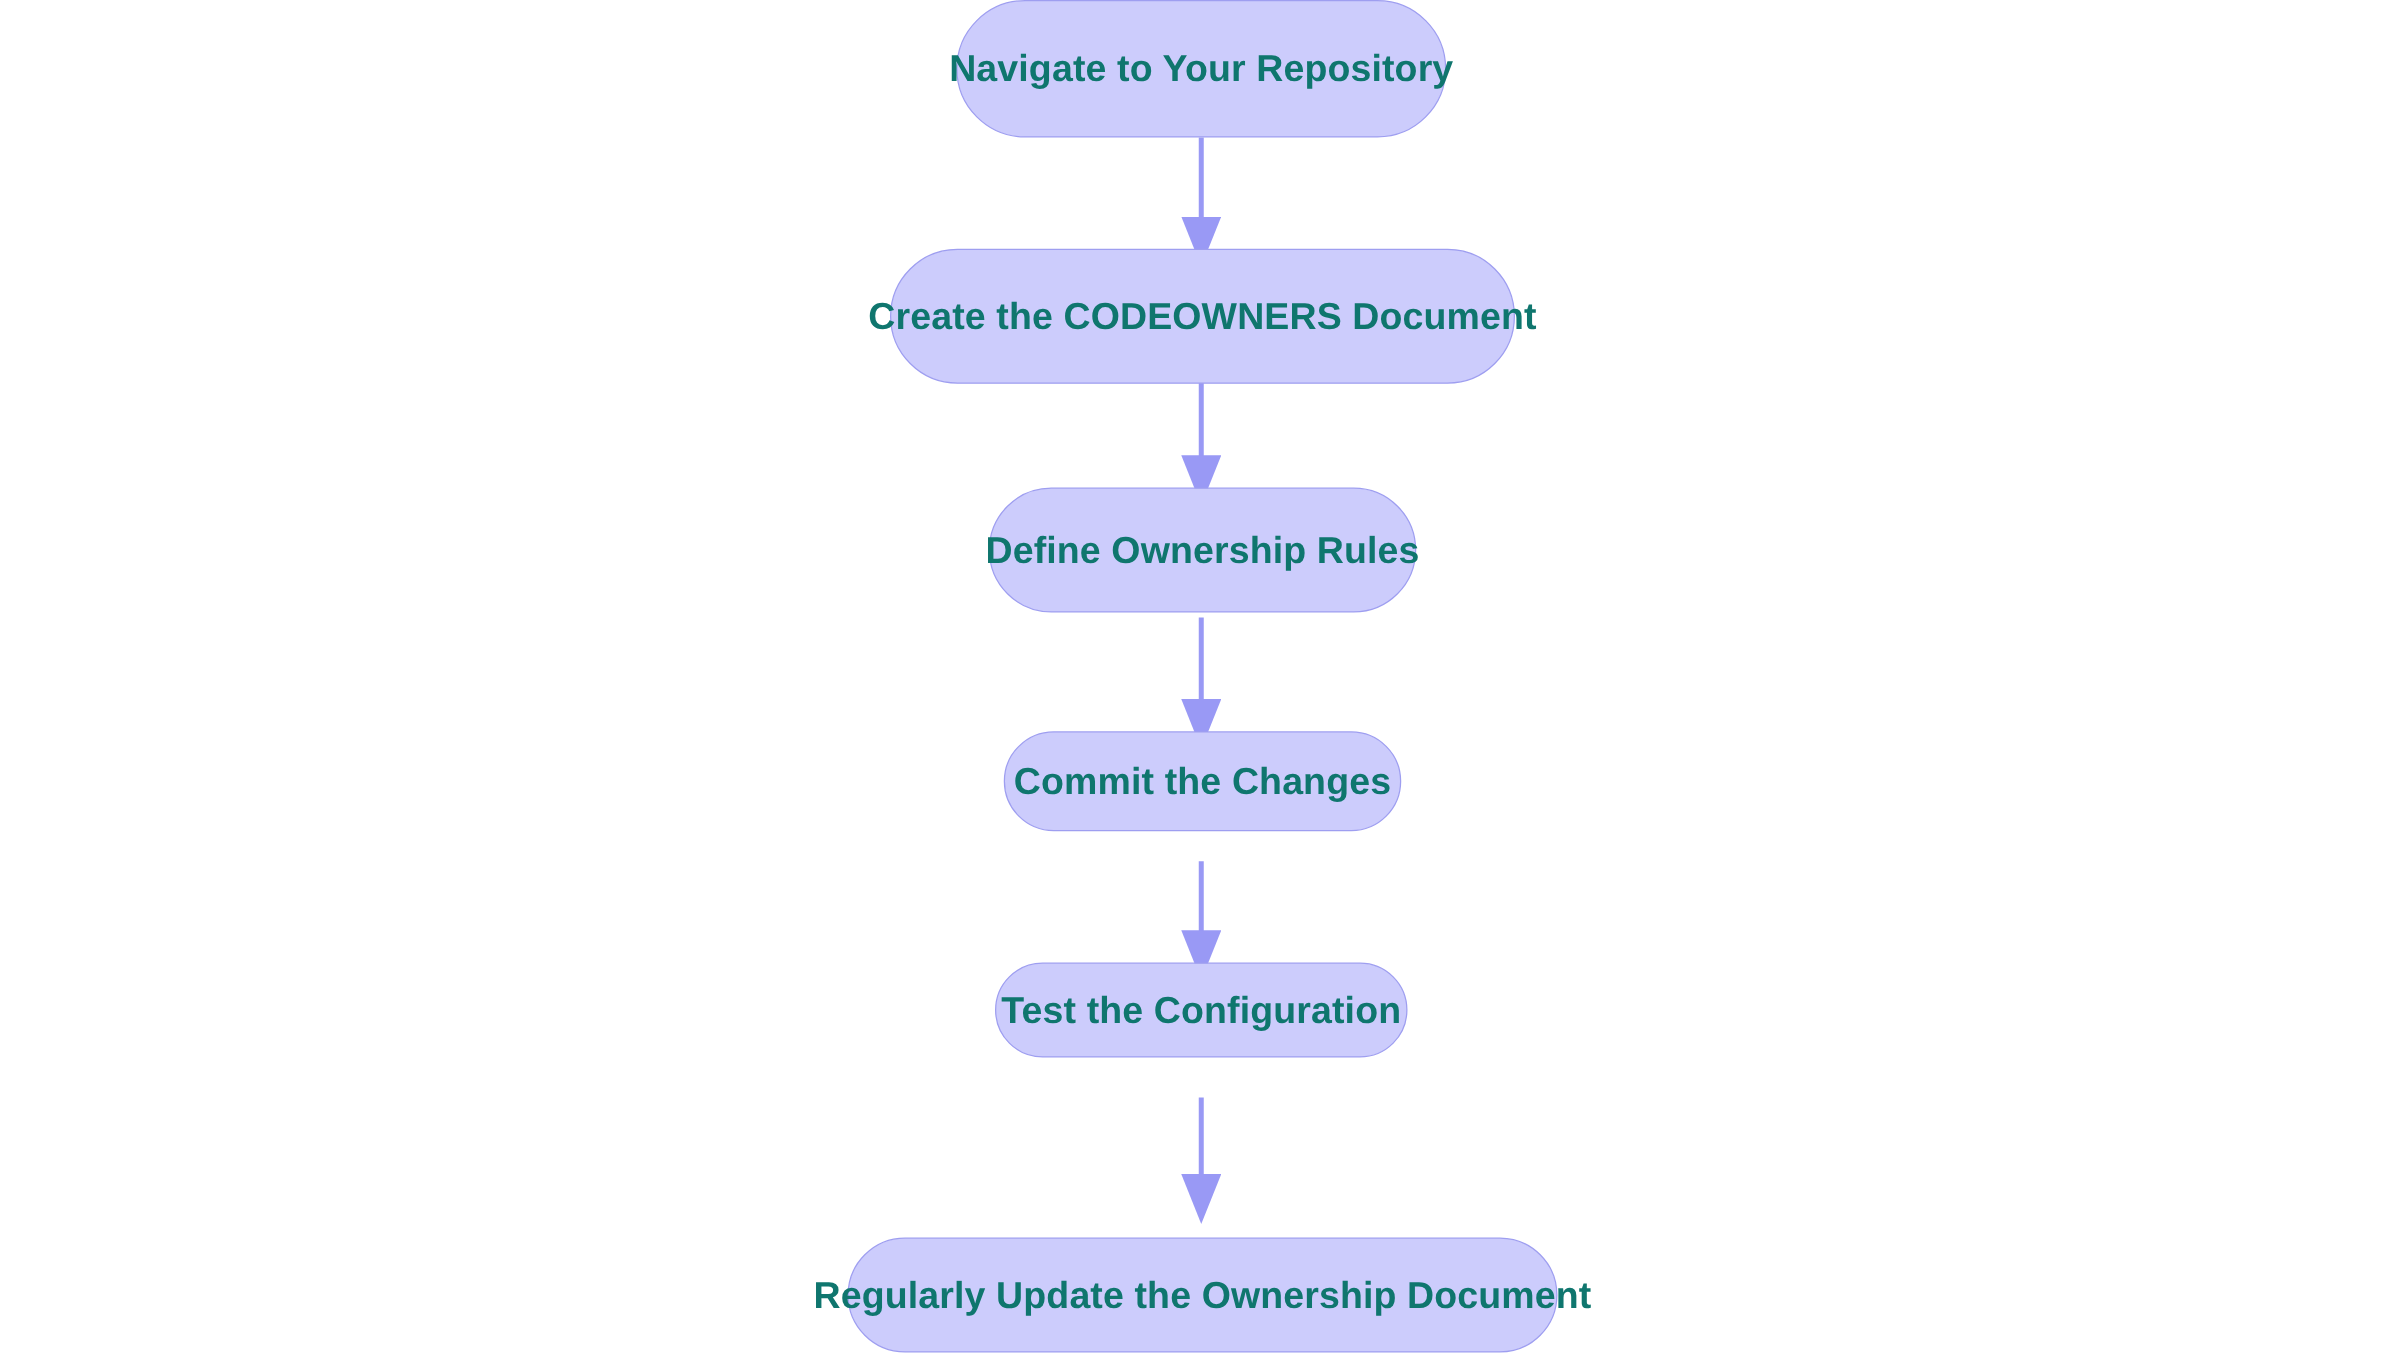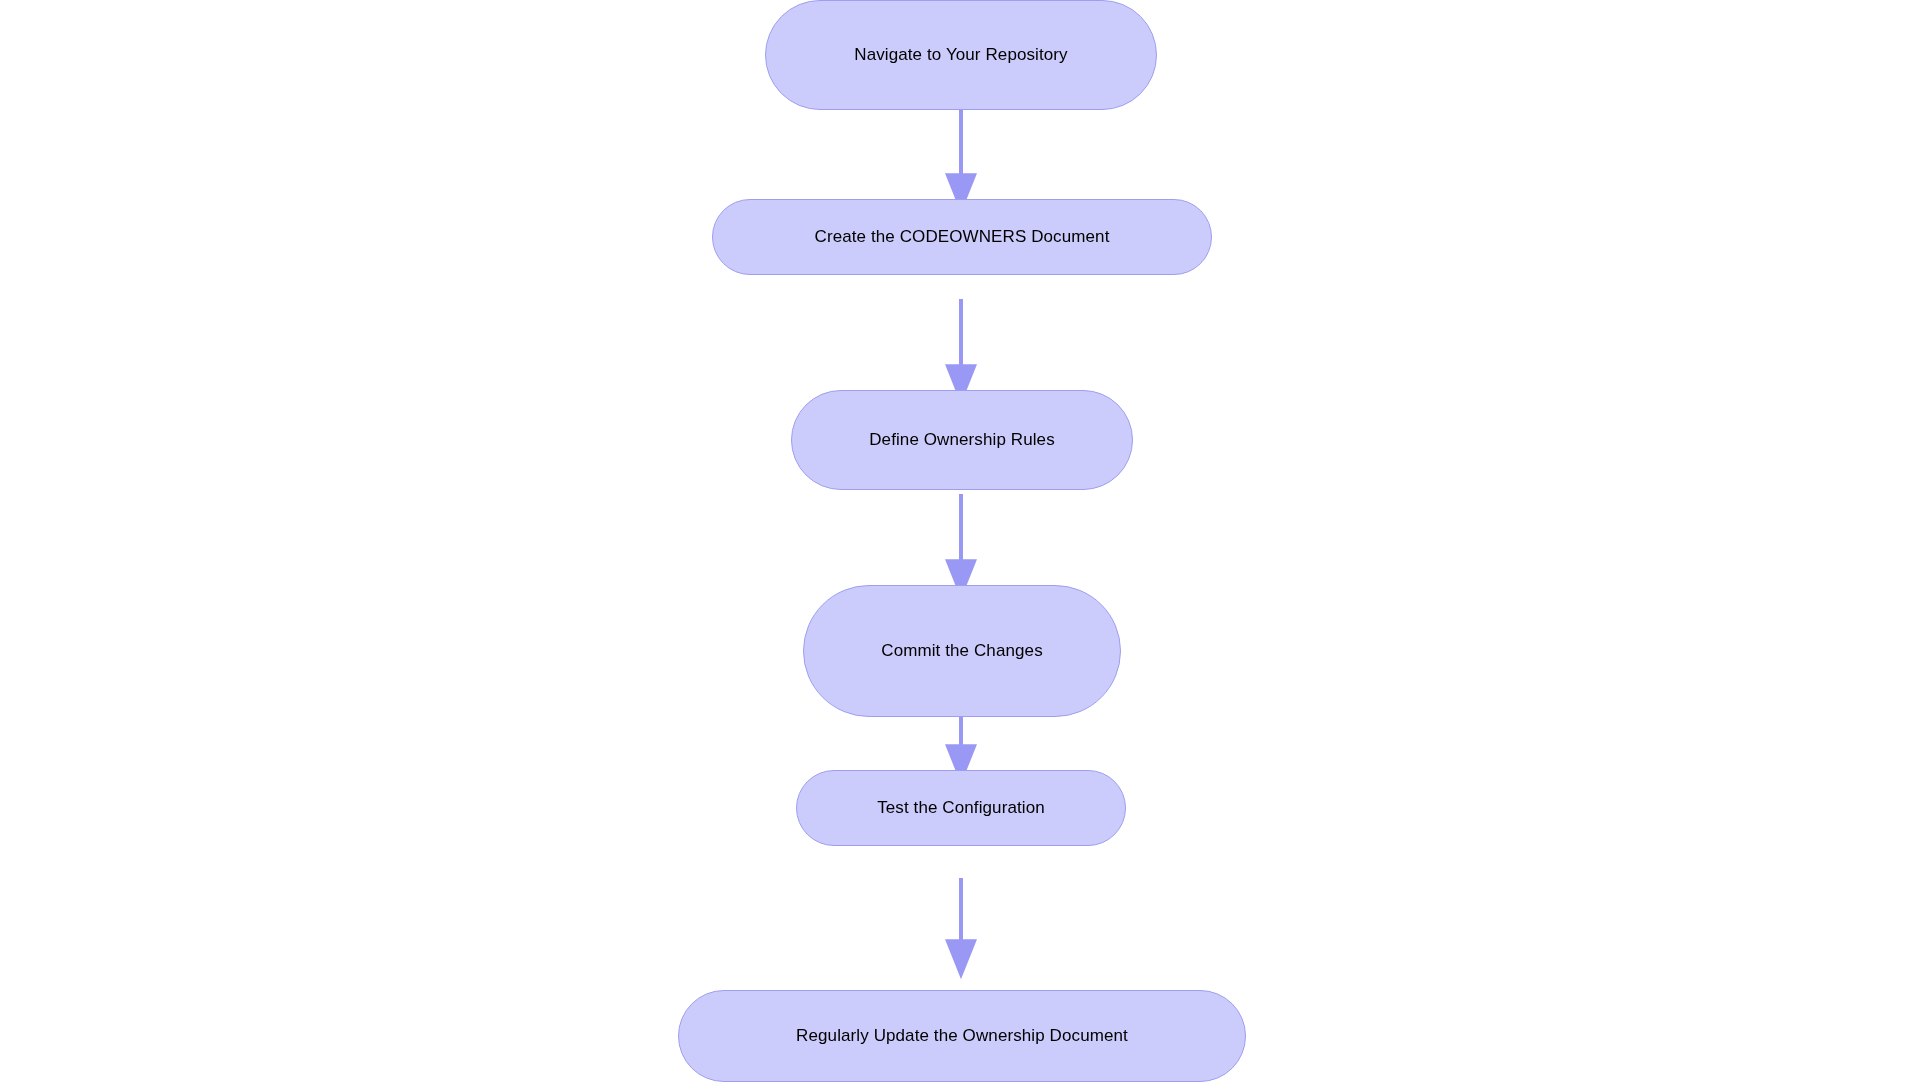--- a/index.html
+++ b/index.html
@@ -44,35 +44,35 @@
     background: #ccccfc;
     border: 1.6px solid #9e9ef0;
     border-radius: 999px;
     display: flex;
     align-items: center;
     justify-content: center;
     text-align: center;
   }
 
   .flow-node-label {
-    color: #000000;
+    color: #0f766e;
     font-family: "Liberation Sans", sans-serif;
-    font-size: 17px;
-    font-weight: 400;
+    font-size: 30px;
+    font-weight: 700;
     letter-spacing: 0.1px;
     line-height: 1.1;
     white-space: nowrap;
     user-select: none;
   }
 
   
   .node-0 { left: 765px; top: 0px;    width: 392px; height: 110px; }
-  .node-1 { left: 712px; top: 199px;  width: 500px; height: 76px; }
+  .node-1 { left: 712px; top: 199px;  width: 500px; height: 108px; }
   .node-2 { left: 791px; top: 390px;  width: 342px; height: 100px; }
-  .node-3 { left: 803px; top: 585px;  width: 318px; height: 132px; }
+  .node-3 { left: 803px; top: 585px;  width: 318px; height: 80px; }
   .node-4 { left: 796px; top: 770px;  width: 330px; height: 76px; }
   .node-5 { left: 678px; top: 990px;  width: 568px; height: 92px; }
 </style>
 </head>
 <body>
 
 <div id="flow-root">
 
   <svg id="flow-svg" viewBox="0 0 1920 1083" xmlns="http://www.w3.org/2000/svg">
     <defs>

